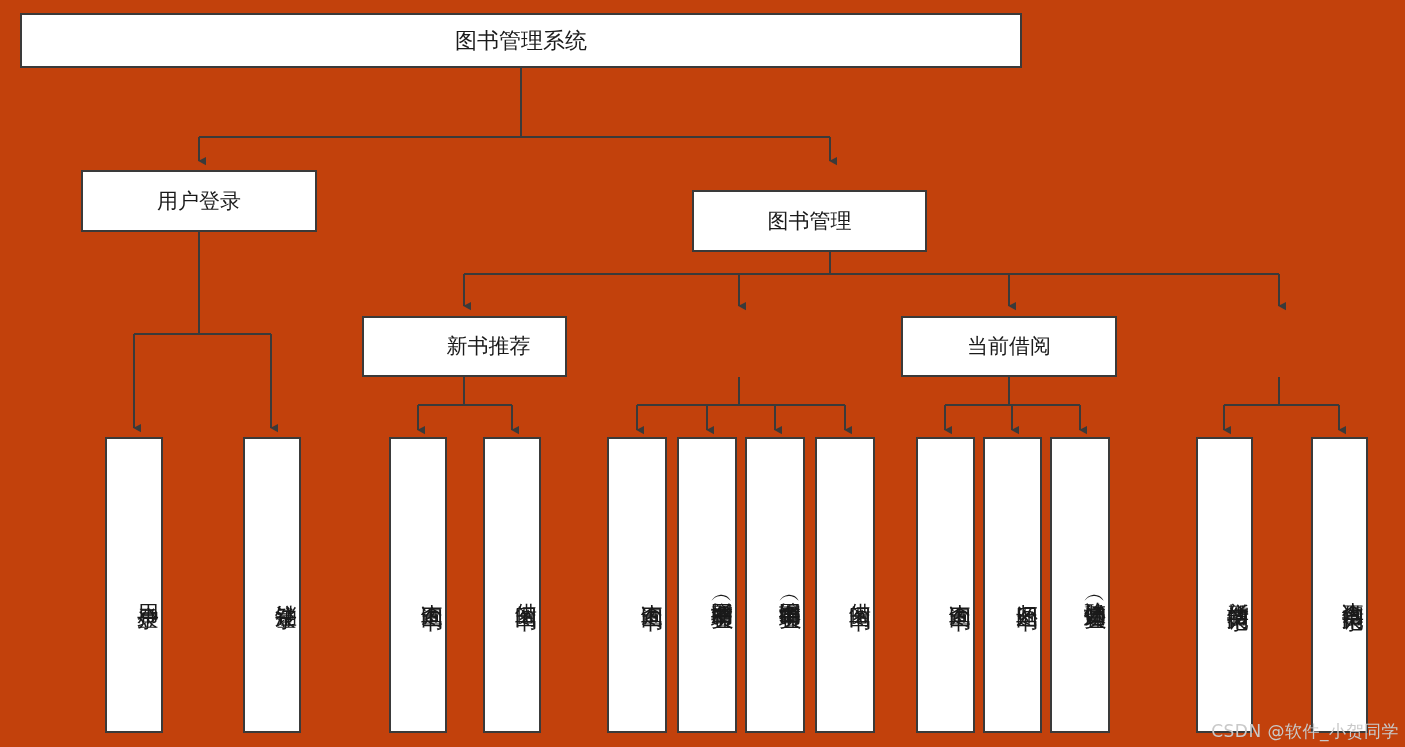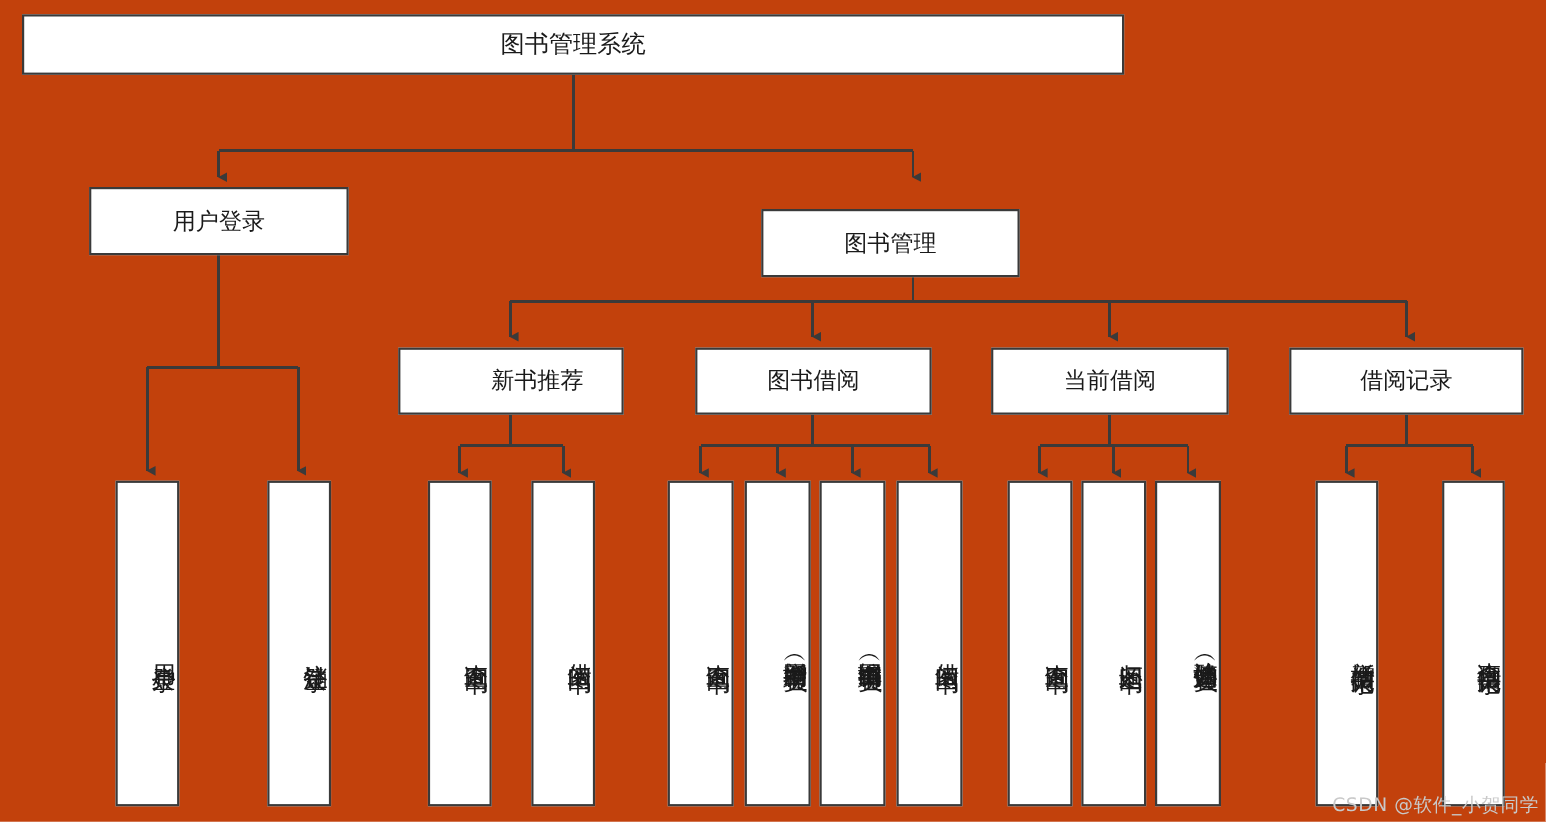--- a/index.html
+++ b/index.html
@@ -85,23 +85,21 @@
       <path d="M1339,405 L1339,430" marker-end="url(#arrow)"></path>
     </g>
   </svg>
 
   <div class="node root" style="left:20px;top:13px;width:1002px;height:55px;">图书管理系统</div>
 
   <div class="node h" style="left:81px;top:170px;width:236px;height:62px;">用户登录</div>
   <div class="node h" style="left:692px;top:170px;width:235px;height:62px;margin-top:20px;">图书管理</div>
 
   <div class="node h" style="left:362px;top:316px;width:205px;height:61px;padding-left:48px;">新书推荐</div>
-  <div class="node h" style="left:632px;top:316px;width:215px;height:61px;">图书借阅</div>
   <div class="node h" style="left:901px;top:316px;width:216px;height:61px;">当前借阅</div>
-  <div class="node h" style="left:1172px;top:316px;width:213px;height:61px;">借阅记录</div>
 
   <div class="node v" style="left:105px;top:437px;width:58px;height:296px;">用户登录</div>
   <div class="node v" style="left:243px;top:437px;width:58px;height:296px;">注销登录</div>
 
   <div class="node v" style="left:389px;top:437px;width:58px;height:296px;">查询图书</div>
   <div class="node v" style="left:483px;top:437px;width:58px;height:296px;">借阅图书</div>
 
   <div class="node v" style="left:607px;top:437px;width:60px;height:296px;">查询图书</div>
   <div class="node v tall" style="left:677px;top:437px;width:60px;height:296px;">新增图书（管理员）</div>
   <div class="node v tall" style="left:745px;top:437px;width:60px;height:296px;">编辑图书（管理员）</div>

